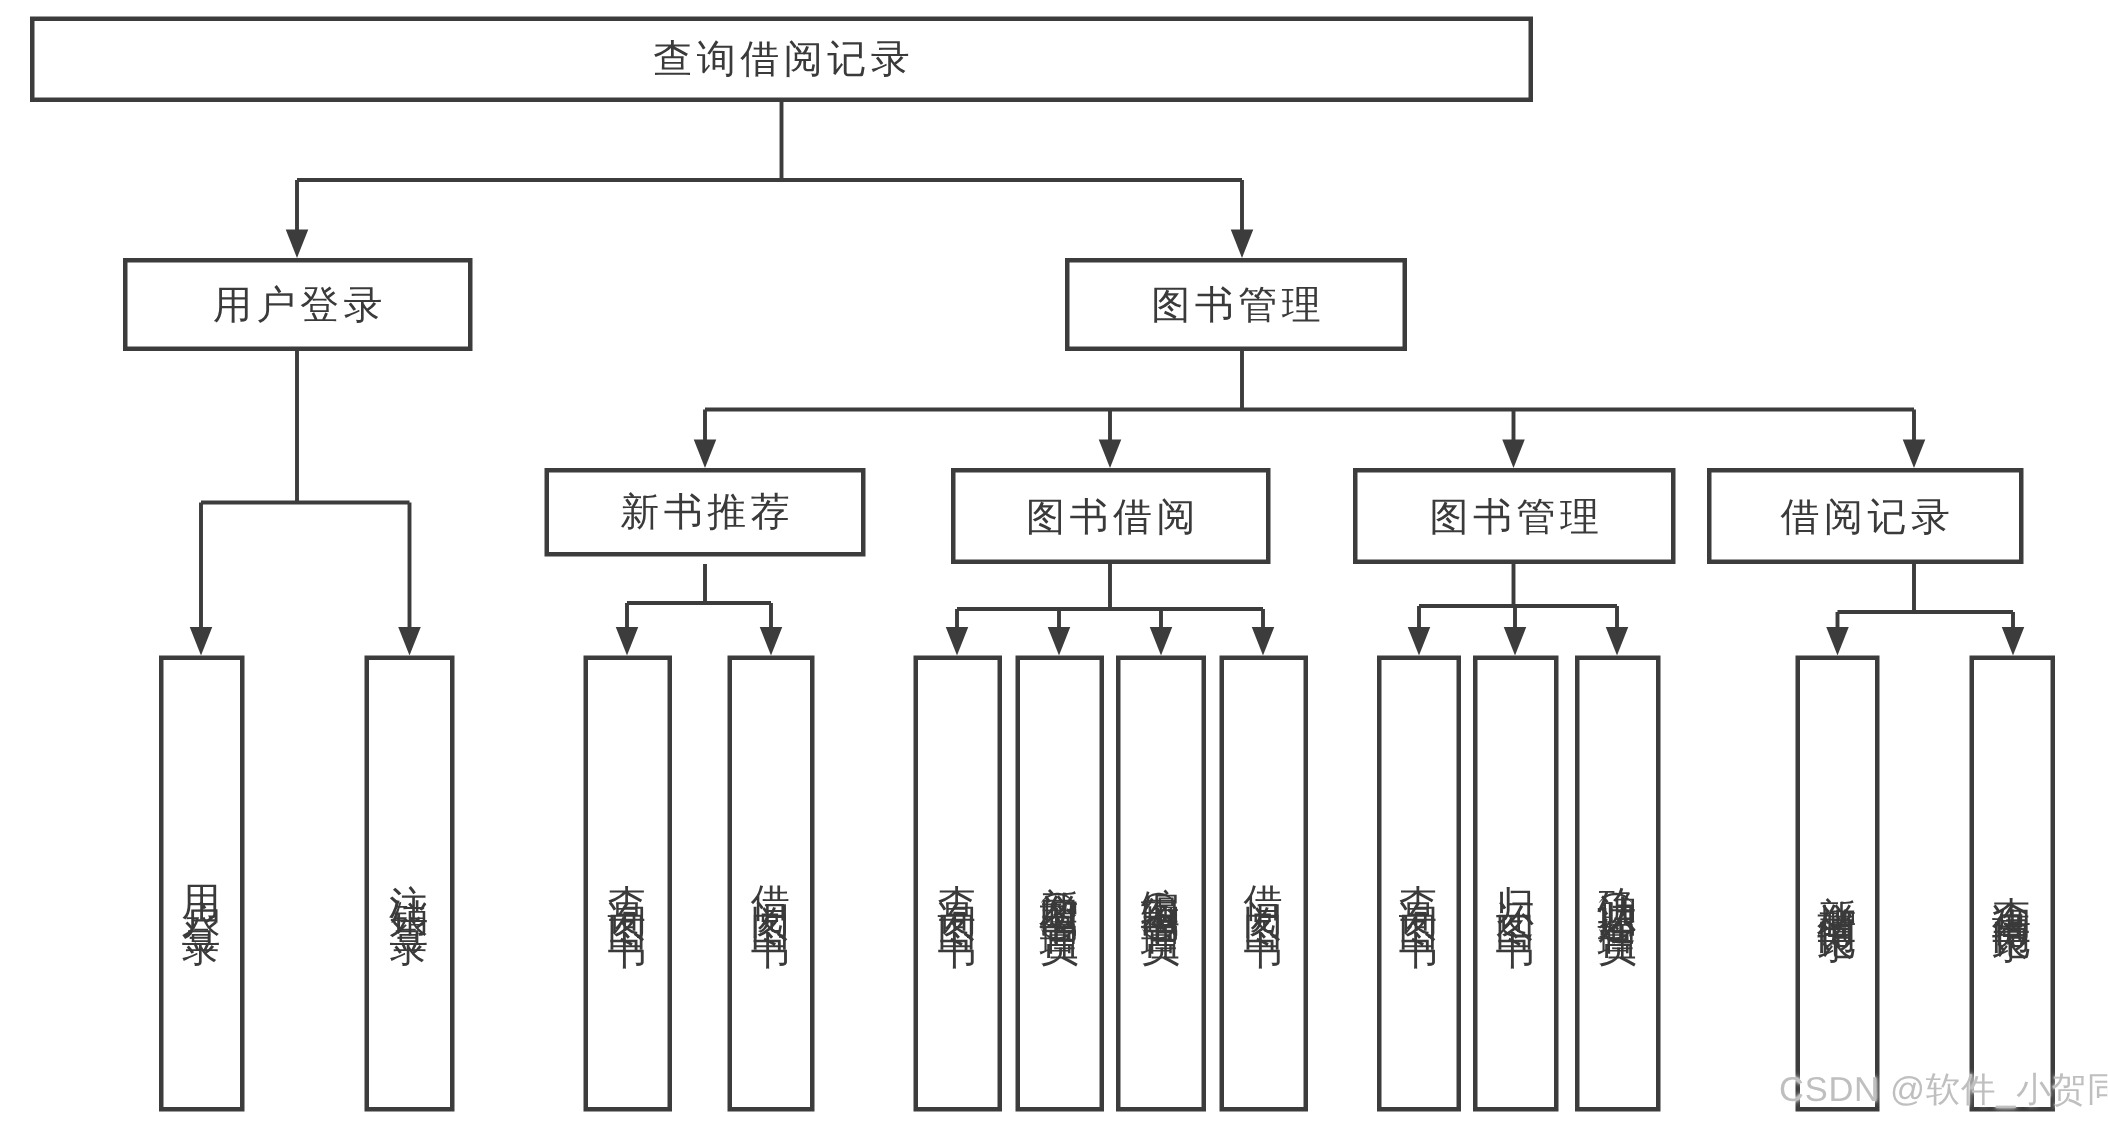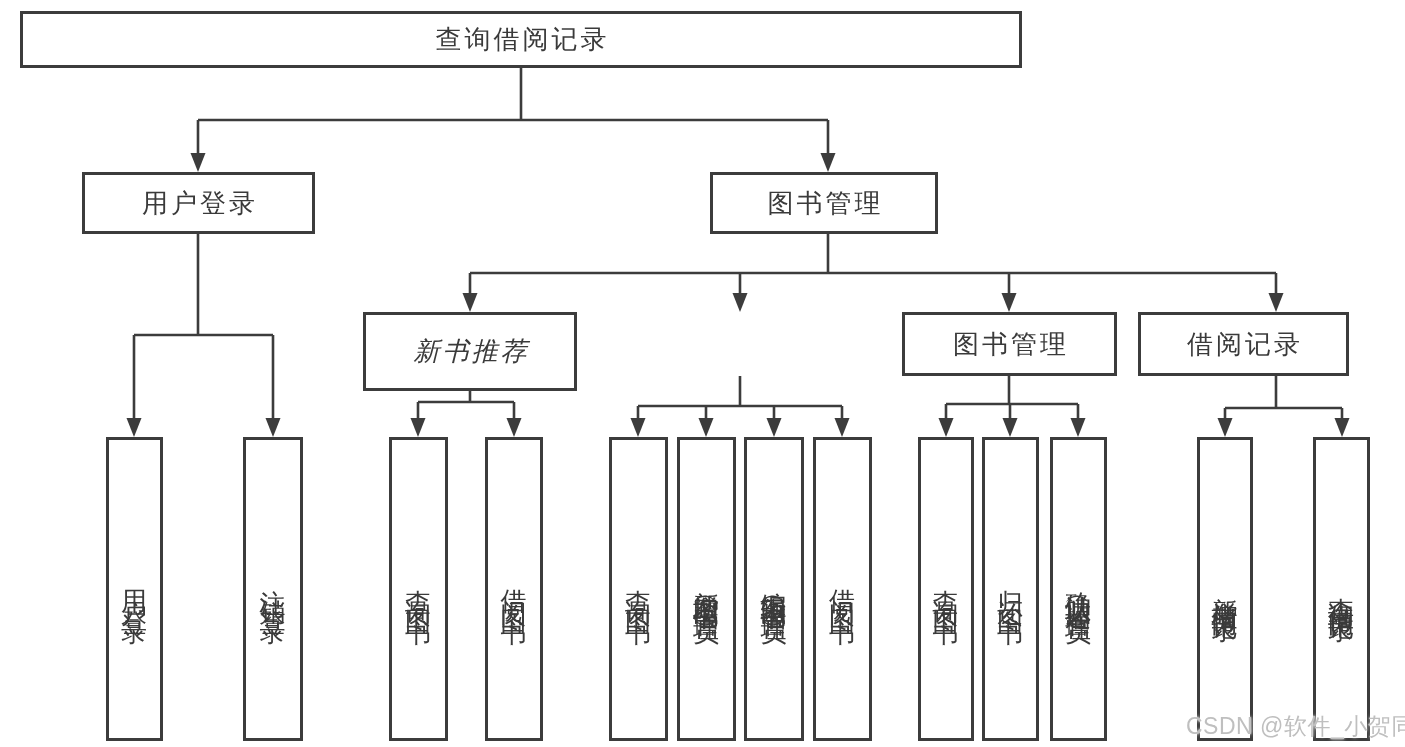--- a/index.html
+++ b/index.html
@@ -119,22 +119,25 @@
     <span>查询借阅记录</span>
   </div>
 
   <div class="node hbox" style="left:82px; top:172px; width:233px; height:62px;">
     <span>用户登录</span>
   </div>
   <div class="node hbox" style="left:710px; top:172px; width:228px; height:62px;">
     <span>图书管理</span>
   </div>
 
-  <div class="node hbox" style="left:363px; top:312px; width:214px; height:79px;font-style:italic;">
+  <div class="node hbox" style="left:363px; top:312px; width:214px; height:59px;">
     <span>新书推荐</span>
+  </div>
+  <div class="node hbox" style="left:634px; top:312px; width:213px; height:64px;">
+    <span>图书借阅</span>
   </div>
   <div class="node hbox" style="left:902px; top:312px; width:215px; height:64px;">
     <span>图书管理</span>
   </div>
   <div class="node hbox" style="left:1138px; top:312px; width:211px; height:64px;">
     <span>借阅记录</span>
   </div>
 
   <div class="node vbox" style="left:106px; top:437px; width:57px; height:304px;">
     <span>用户登录</span>

